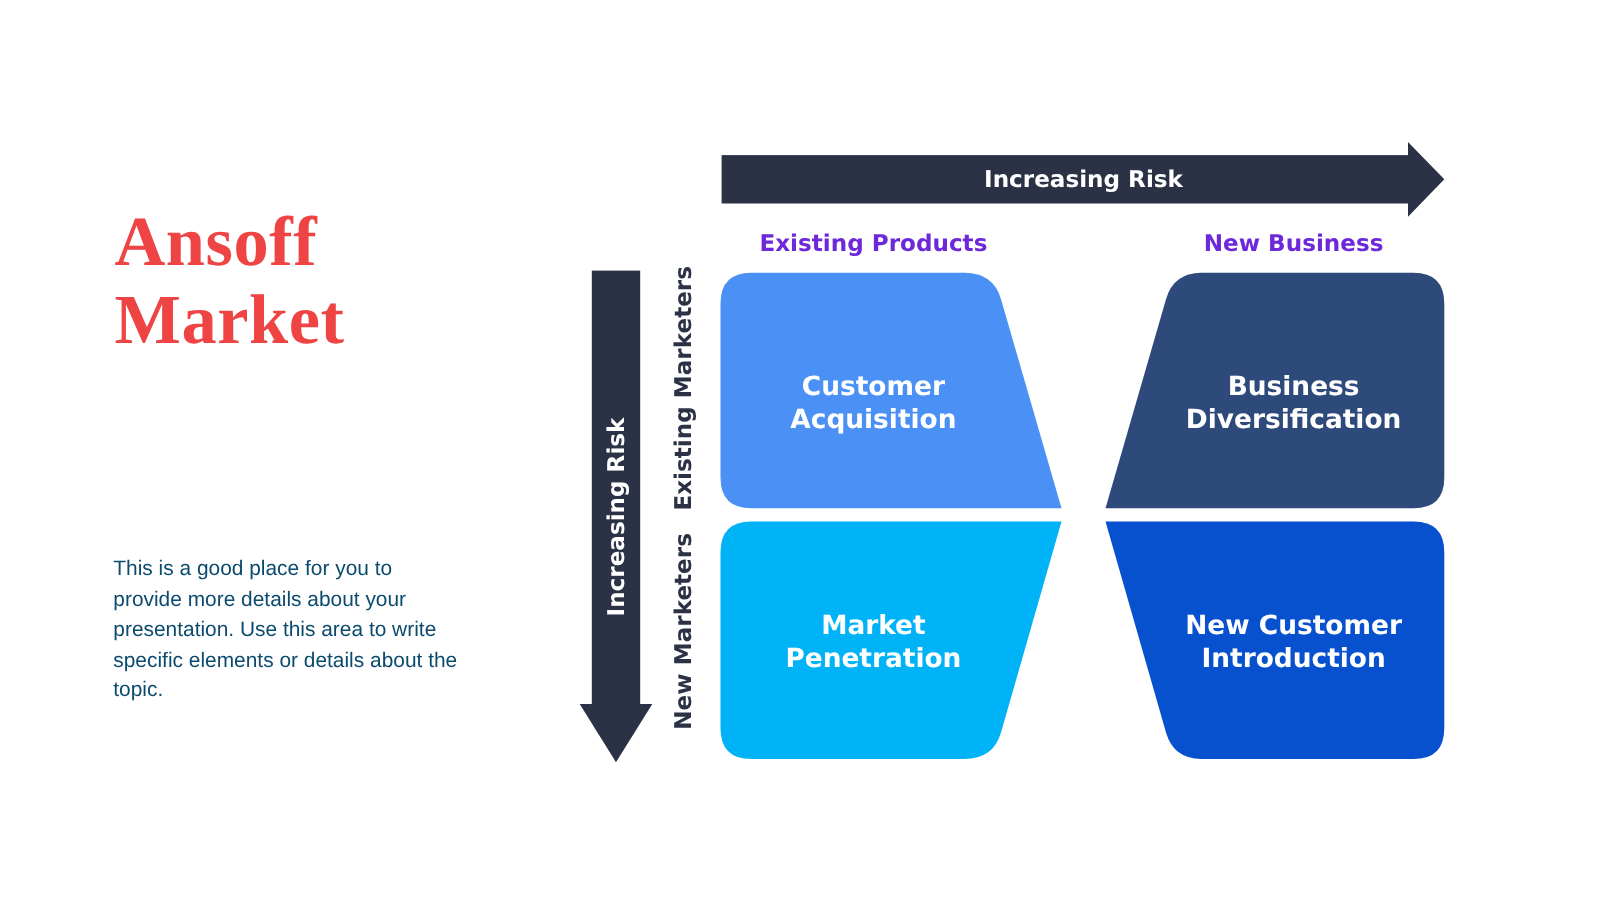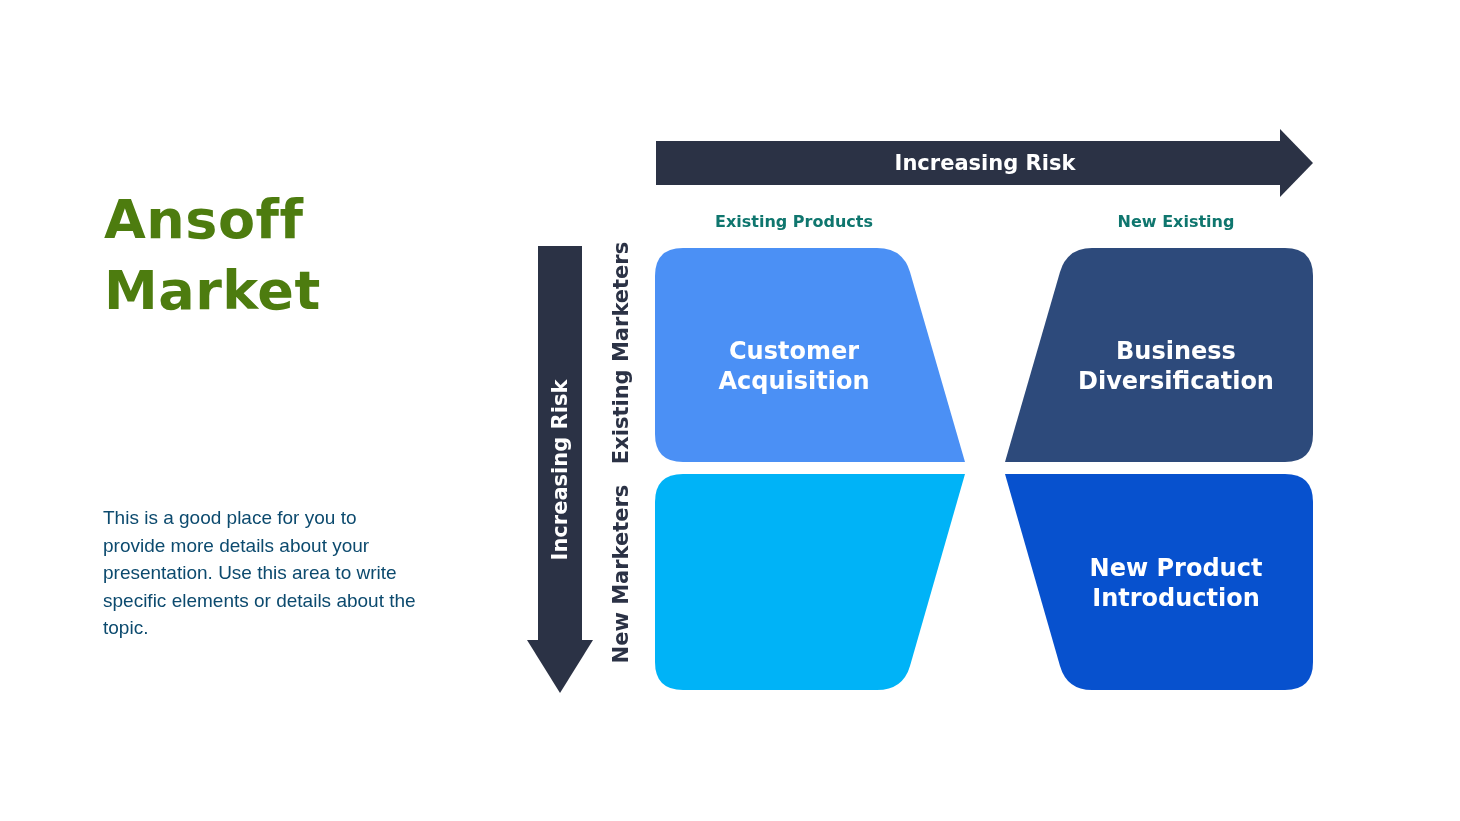--- a/index.html
+++ b/index.html
@@ -4,36 +4,36 @@
 <style>
   html,body { margin:0; padding:0; background:#ffffff; }
   body { width:1460px; height:821px; overflow:hidden;
          font-family:"DejaVu Sans", sans-serif; }
   .slide { position:relative; width:1460px; height:821px; background:#ffffff; }
 
   svg.diagram { position:absolute; left:0; top:0; width:1460px; height:821px; }
 
   .abs { position:absolute; }
 
-  .title { left:104px; top:184px; color:#4d7c0f; font-size:54px;
-           font-weight:bold; line-height:71px; letter-spacing:0.5px; }
+  .title { left:104px; top:184px; color:#ef4444; font-size:64px;
+           font-weight:bold; line-height:71px; letter-spacing:0.5px;font-family:Liberation Serif, serif; }
 
   .desc { left:103px; top:504px; width:316px; color:#0c4a6e;
           font-family:"Liberation Sans", sans-serif;
           font-size:19px; line-height:27.5px; }
 
   .arrow-label-h { left:985px; top:163px; transform:translate(-50%,-50%);
                    color:#ffffff; font-size:21px; font-weight:bold; white-space:nowrap; }
 
   .arrow-label-v { left:560px; top:470px;
                    transform:translate(-50%,-50%) rotate(-90deg);
                    color:#ffffff; font-size:21px; font-weight:bold; white-space:nowrap; }
 
-  .col-label { top:221px; transform:translate(-50%,-50%); color:#0f766e;
-               font-size:16px; font-weight:bold; white-space:nowrap; }
+  .col-label { top:221px; transform:translate(-50%,-50%); color:#6d28d9;
+               font-size:21px; font-weight:bold; white-space:nowrap; }
   .col-label.c1 { left:794px; }
   .col-label.c2 { left:1176px; }
 
   .row-label { left:621px; transform:translate(-50%,-50%) rotate(-90deg);
                color:#2B3245; font-size:21px; font-weight:bold; white-space:nowrap; }
   .row-label.r1 { top:353px; }
   .row-label.r2 { top:574px; }
 
   .qlabel { width:240px; transform:translate(-50%,-50%); text-align:center;
             color:#ffffff; font-size:24px; font-weight:bold; line-height:30px; }
@@ -69,22 +69,23 @@
     <div>Ansoff</div>
     <div>Market</div>
   </div>
 
   <div class="abs desc">This is a good place for you to provide more details about your presentation. Use this area to write specific elements or details about the topic.</div>
 
   <div class="abs arrow-label-h">Increasing Risk</div>
   <div class="abs arrow-label-v">Increasing Risk</div>
 
   <div class="abs col-label c1">Existing Products</div>
-  <div class="abs col-label c2">New Existing</div>
+  <div class="abs col-label c2">New Business</div>
 
   <div class="abs row-label r1">Existing Marketers</div>
   <div class="abs row-label r2">New Marketers</div>
 
   <div class="abs qlabel q2">Business Diversification</div>
   <div class="abs qlabel q1">Customer Acquisition</div>
-  <div class="abs qlabel q4">New Product Introduction</div>
+  <div class="abs qlabel q3">Market Penetration</div>
+  <div class="abs qlabel q4">New Customer Introduction</div>
 
 </div>
 
 </body></html>

